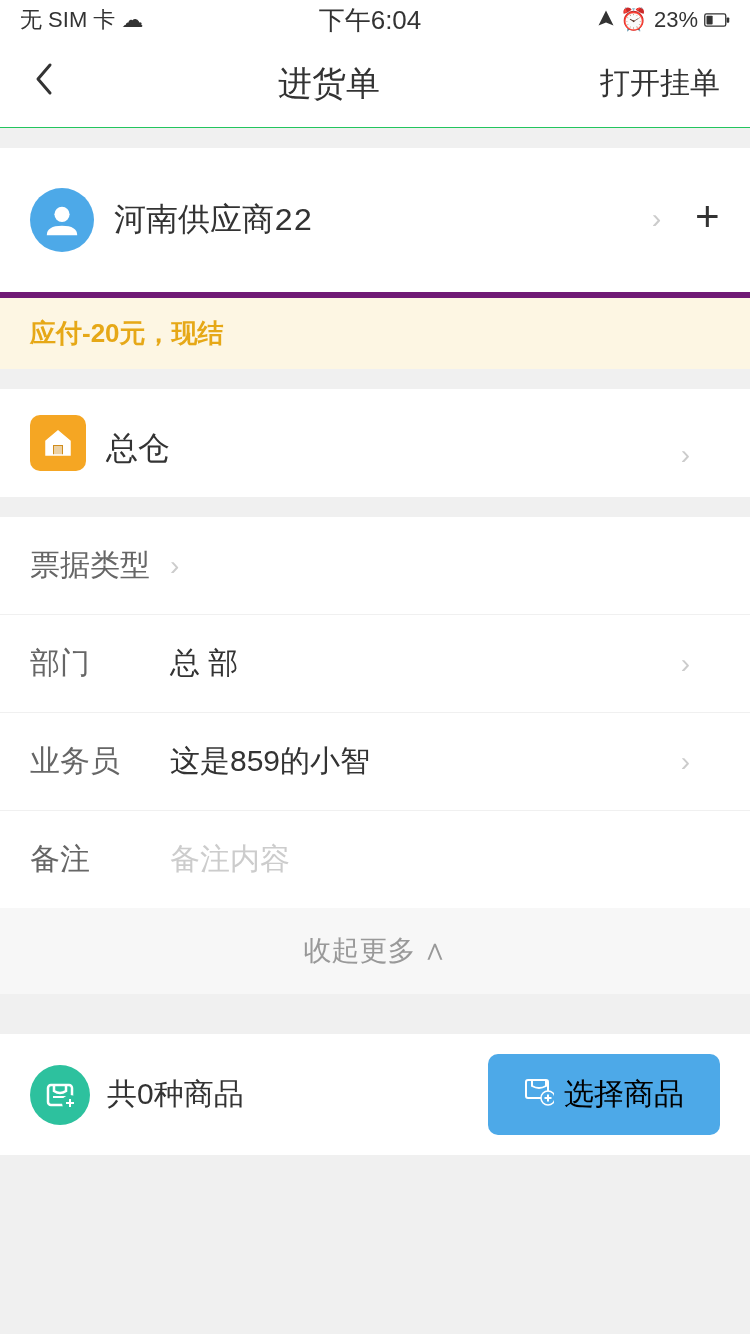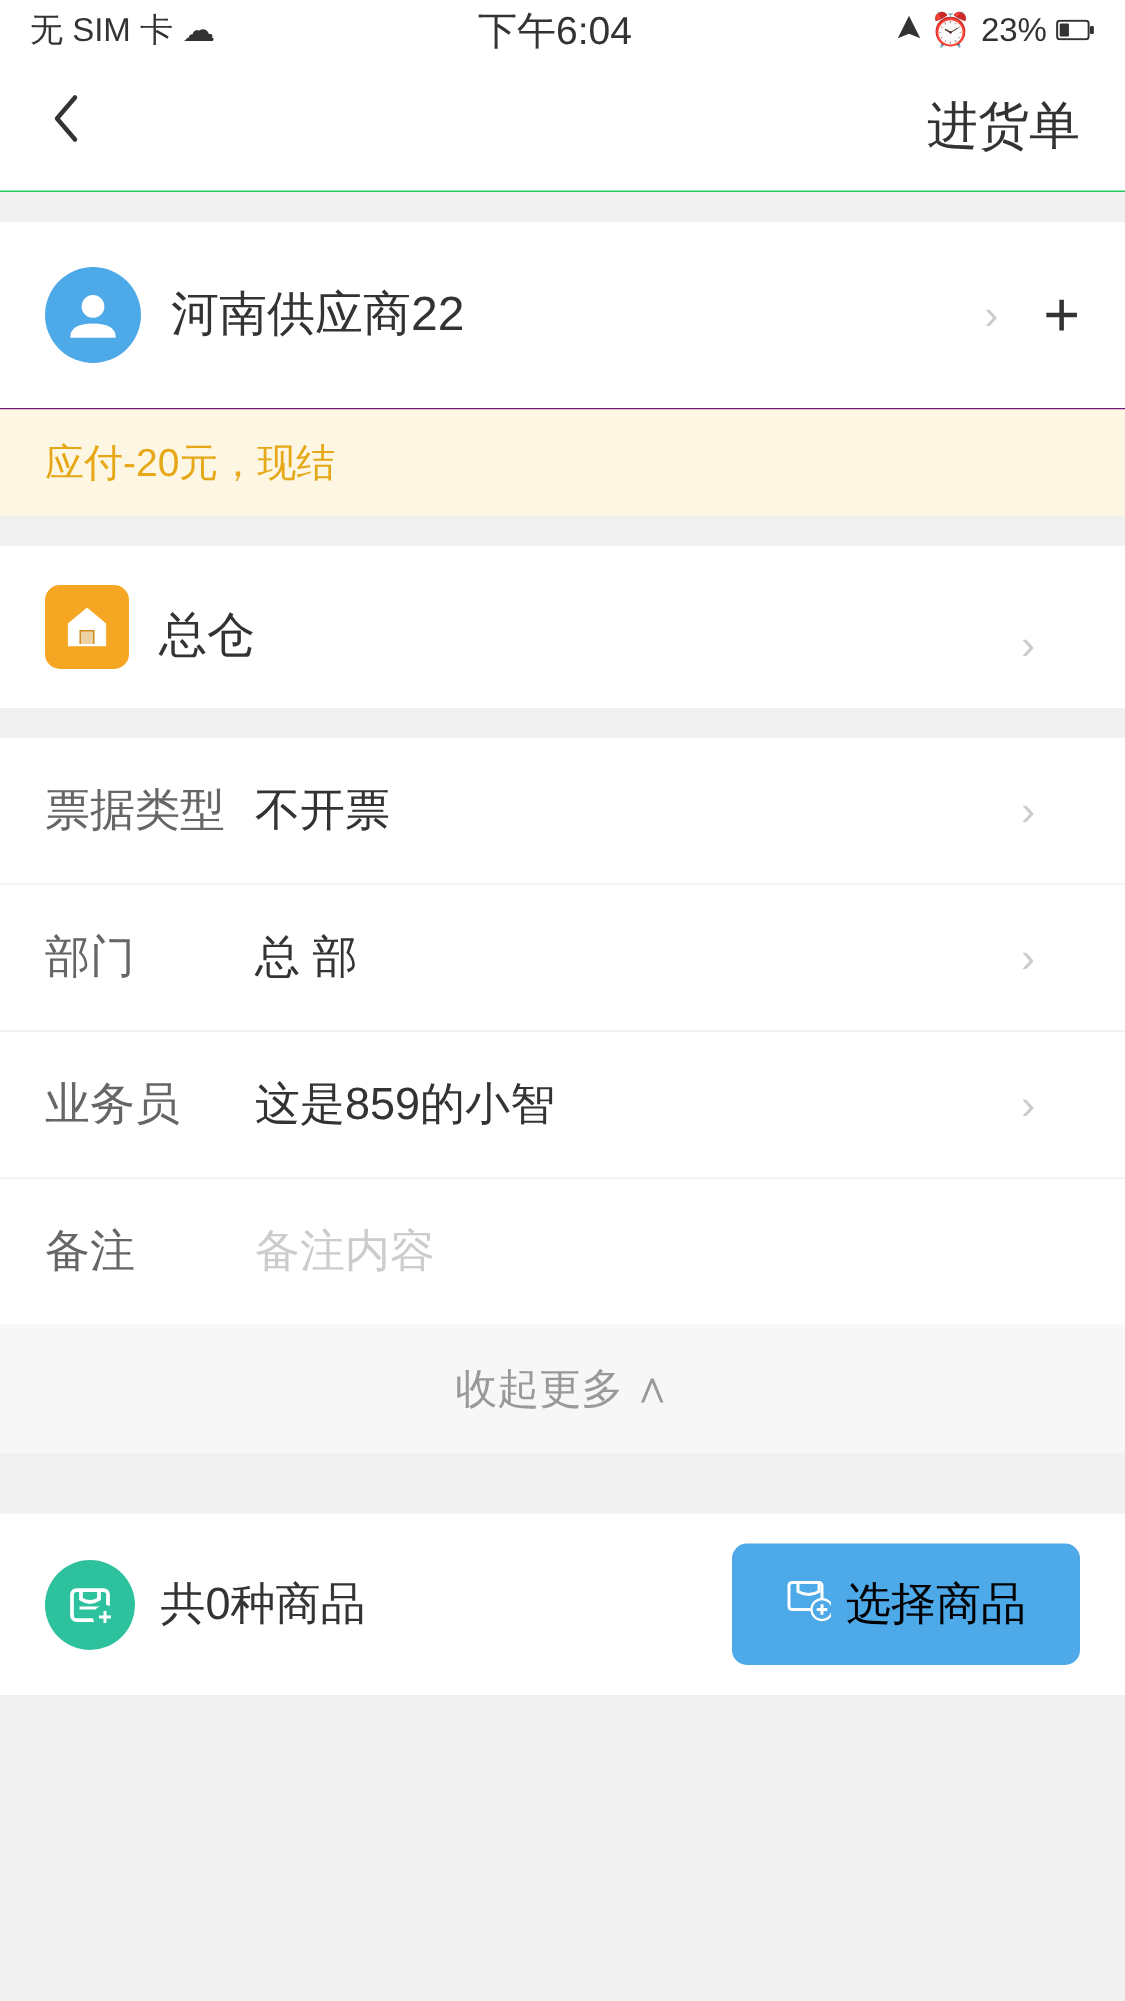--- a/index.html
+++ b/index.html
@@ -66,23 +66,24 @@
     
     .section {
       background: #fff;
       margin-bottom: 0;
     }
 
     
     .supplier-row {
       display: flex;
       align-items: center;
-      padding: 30px 30px;
-      background: #fff;
-      border-bottom: 1px solid #701a75;
+      padding: 40px 30px;
+      background: #fff;
+      border-bottom: 6px solid #701a75;
+      font-family: Liberation Mono, monospace;
     }
     .supplier-avatar {
       width: 64px;
       height: 64px;
       border-radius: 50%;
       background: #4da9e8;
       display: flex;
       align-items: center;
       justify-content: center;
       margin-right: 20px;
@@ -105,20 +106,21 @@
       font-weight: 300;
       cursor: pointer;
     }
 
     
     .notice-bar {
       background: #fdf6e3;
       padding: 18px 30px;
       font-size: 26px;
       color: #e6a817;
+      font-weight: bold;
     }
 
     
     .warehouse-row {
       display: flex;
       align-items: flex-end;
       padding: 26px 30px;
       background: #fff;
     }
     .warehouse-icon {
@@ -247,20 +249,21 @@
   </div>
 </div>
 
 <div class="nav-bar">
   <div class="nav-back">
     <svg width="28" height="44" viewBox="0 0 28 44" fill="none">
         <polyline points="20,8 8,22 20,36" stroke="#333" stroke-width="3" stroke-linecap="round" stroke-linejoin="round"></polyline>
       </svg>
   </div>
   <div class="nav-title">进货单</div>
+  <div class="nav-action">打开挂单</div>
 </div>
 
 <div class="divider-block"></div>
 
 <div class="section">
   <div class="supplier-row">
     <div class="supplier-avatar">
       <svg viewBox="0 0 40 40" fill="none">
         <circle cx="20" cy="14" r="8" fill="white"></circle>
         <path d="M4 36 Q4 26 20 26 Q36 26 36 36" fill="white"></path>
@@ -290,21 +293,20 @@
     <div class="chevron-right">›</div>
   </div>
 </div>
 
 <div class="divider-block"></div>
 
 <div class="section">
 
   <div class="form-row" style="border-top: none;">
     <div class="form-label">票据类型</div>
-    <div class="form-value">不开票</div>
     <div class="chevron-right">›</div>
   </div>
 
   <div class="form-row">
     <div class="form-label">部门</div>
     <div class="form-value">总 部</div>
     <div class="chevron-right">›</div>
   </div>
 
   <div class="form-row">

